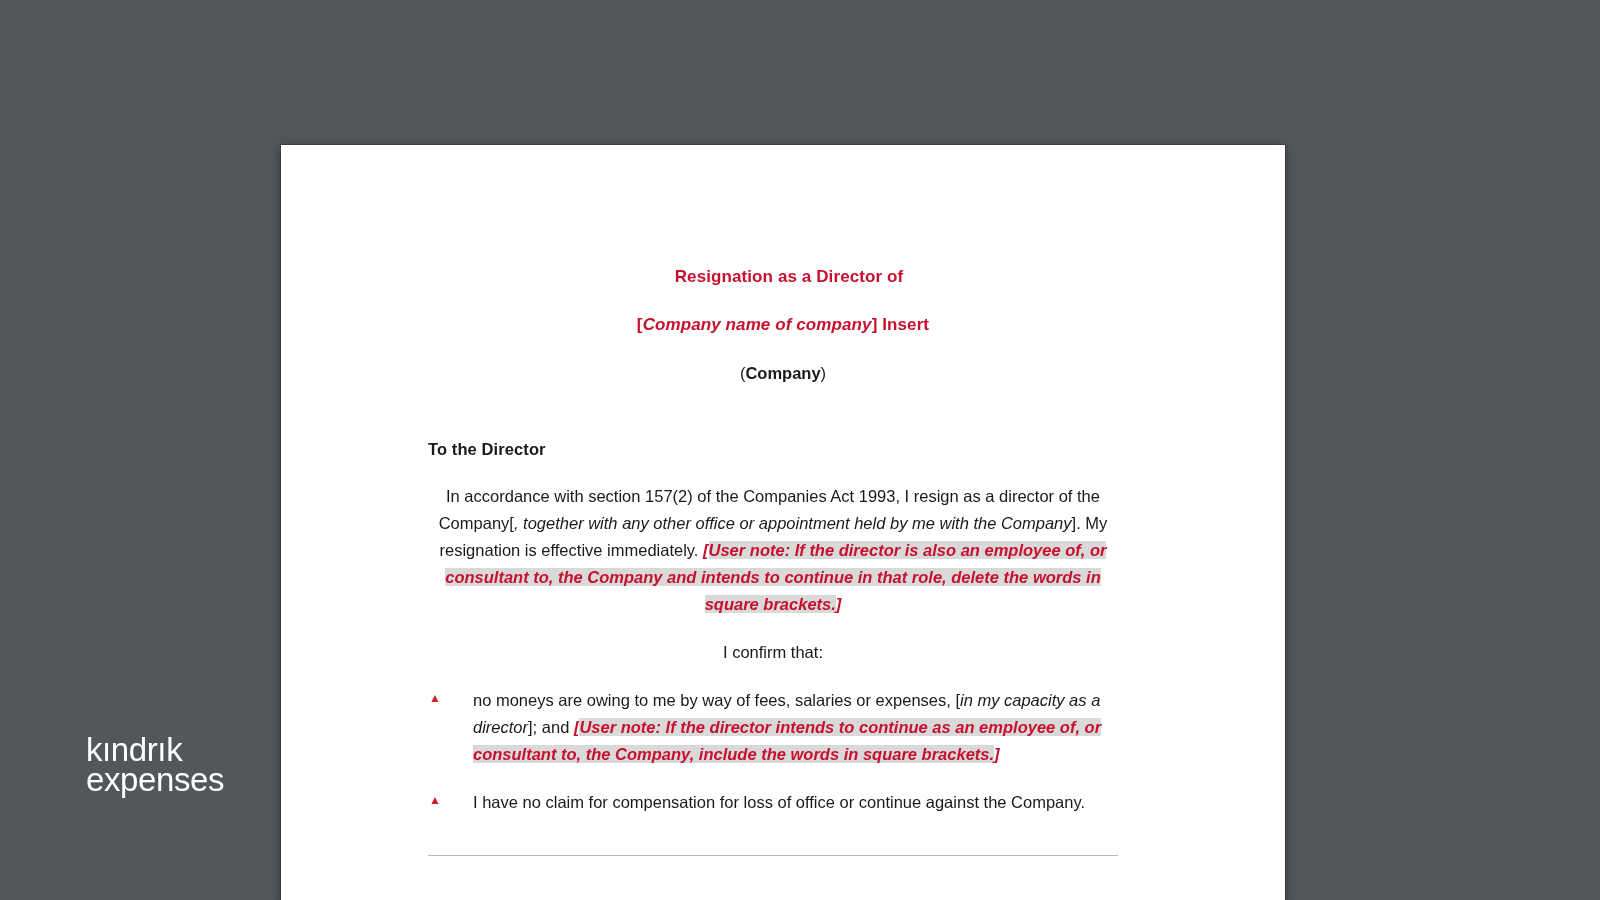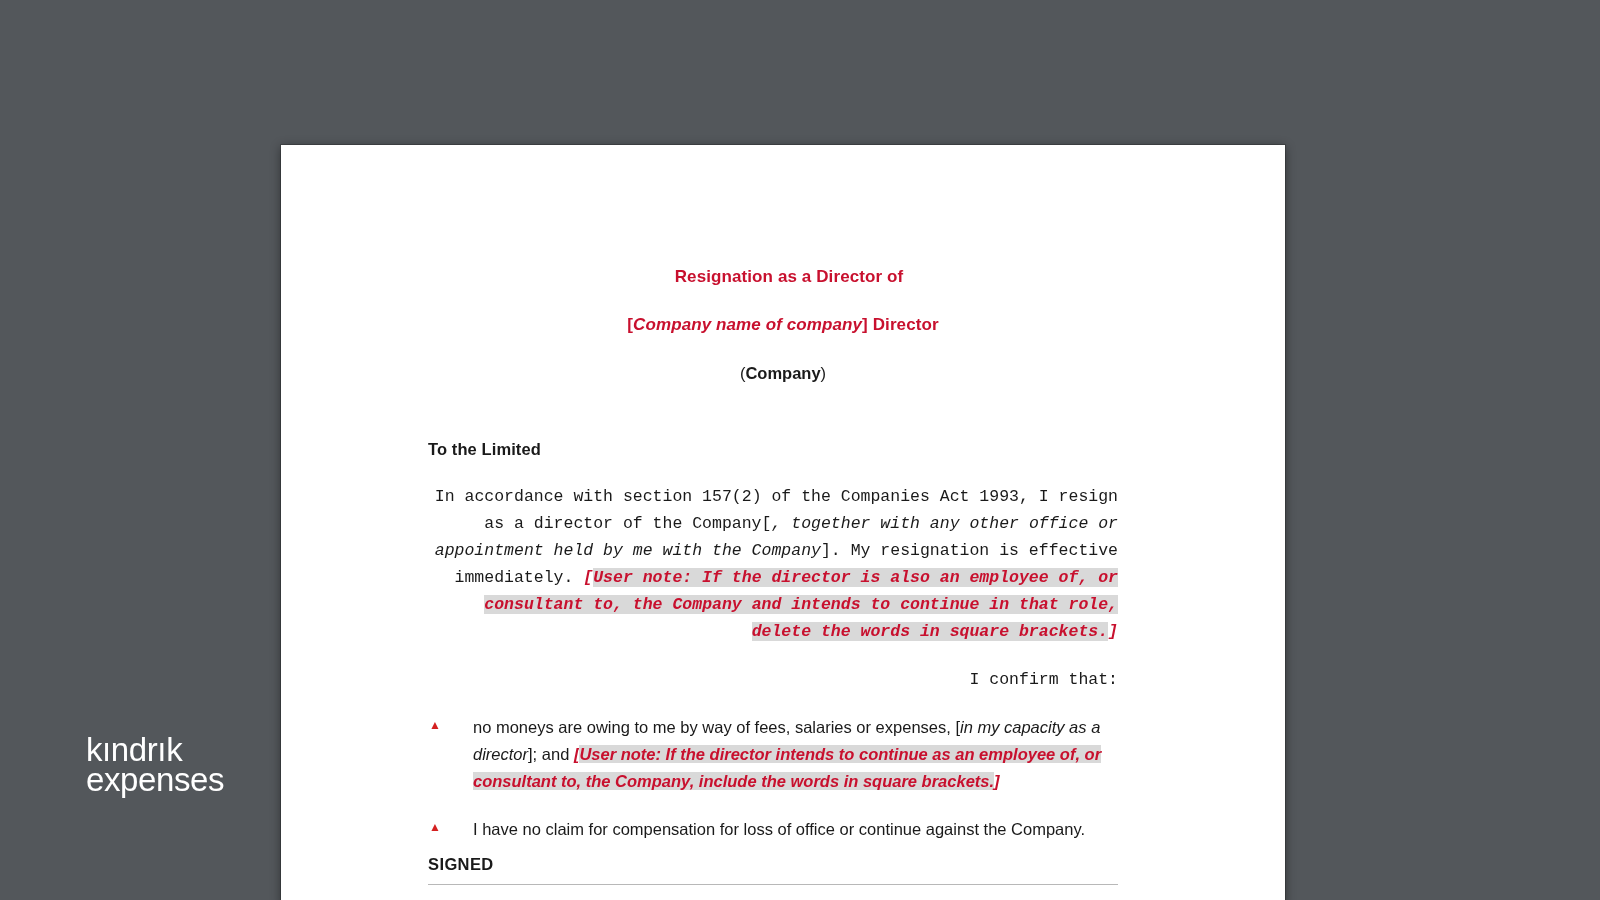--- a/index.html
+++ b/index.html
@@ -107,22 +107,21 @@
     font-weight: bold;
     font-size: 16.5px;
     margin: 0 0 24px 0;
     letter-spacing: 0.1px;
   }
 
   p.para {
     margin: 0 0 21px 0;
     font-size: 16.5px;
     line-height: 1.64;
-    text-align: right;
-    font-family: Liberation Mono, monospace;
+    text-align: center;
   }
 
   em.it { font-style: italic; }
 
   .usernote {
     color: #c8102e;
     background: #d9d9d9;
     font-weight: bold;
     font-style: italic;
     box-decoration-break: clone;
@@ -180,46 +179,45 @@
   <div id="logo">
     <span class="logo-line-1">kındrık</span>
     <span class="logo-line-2">expenses</span>
   </div>
 
   <div id="page">
     <div class="page-inner">
 
       <div class="title-block">
         <div class="doc-title">Resignation as a Director of</div>
-        <div class="doc-subtitle"><span>[</span><span class="ital">Company name of company</span><span>] Director</span></div>
+        <div class="doc-subtitle"><span>[</span><span class="ital">Company name of company</span><span>] Insert</span></div>
         <div class="doc-defined"><span>(</span><b>Company</b><span>)</span></div>
       </div>
 
       <div class="body-block">
 
-        <div class="section-heading">To the Limited</div>
+        <div class="section-heading">To the Director</div>
 
         <p class="para"><span>In accordance with section 157(2) of the Companies Act 1993, I resign as a director of the Company[</span><em class="it">, together with any other office or appointment held by me with the Company</em><span>].  My resignation is effective immediately.  </span><span class="brk-red">[</span><span class="usernote">User note:  If the director is also an employee of, or consultant to, the Company and intends to continue in that role, delete the words in square brackets.</span><span class="brk-red">]</span></p>
 
         <p class="para">I confirm that:</p>
 
         <ul class="bullets">
           <li>
             <span class="tri">▲</span>
             <span>no moneys are owing to me by way of fees, salaries or expenses, [</span><em class="it">in my capacity as a director</em><span>]; and </span><span class="brk-red">[</span><span class="usernote">User note:  If the director intends to continue as an employee of, or consultant to, the Company, include the words in square brackets.</span><span class="brk-red">]</span>
           </li>
           <li>
             <span class="tri">▲</span>
             <span>I have no claim for compensation for loss of office or continue against the Company.</span>
           </li>
         </ul>
 
       </div>
 
       <div class="signed-block">
-        <div class="signed-label">SIGNED</div>
         <div class="sig-rule"></div>
       </div>
 
     </div>
   </div>
 
 </div>
 
 </body></html>

